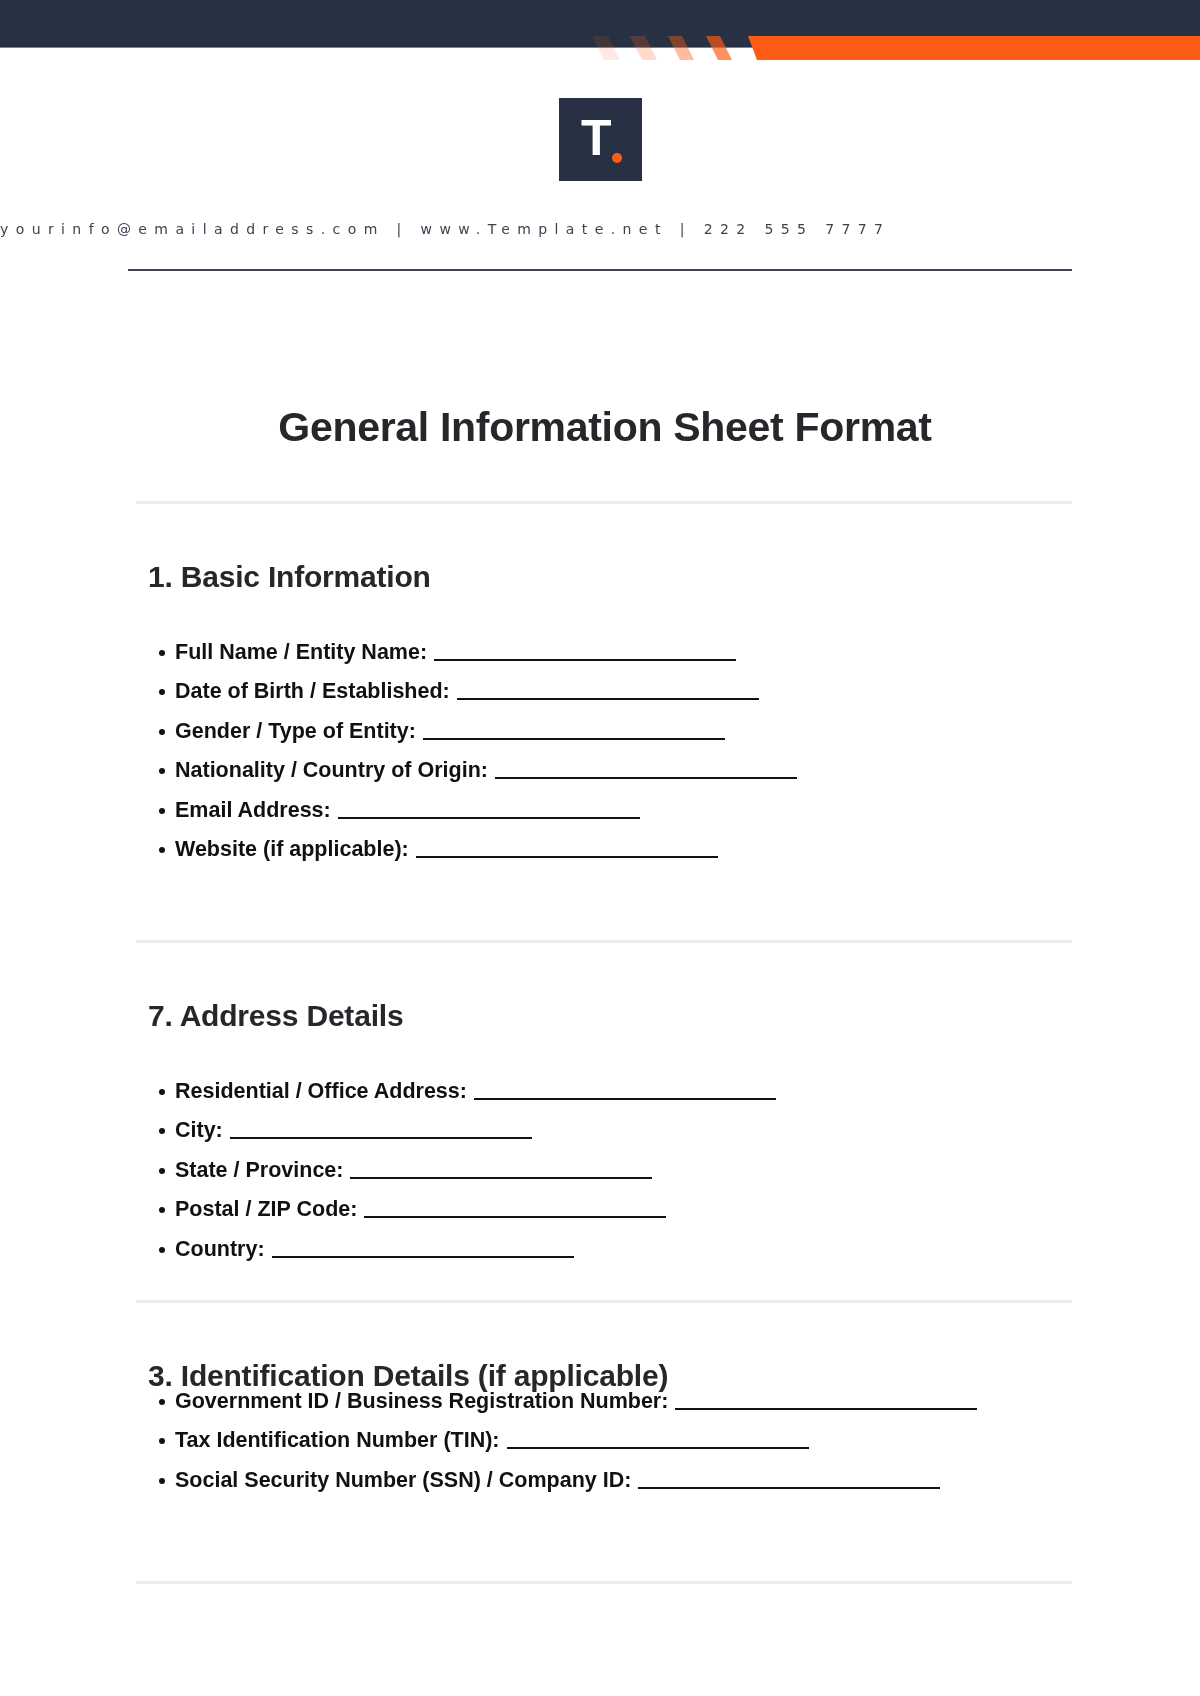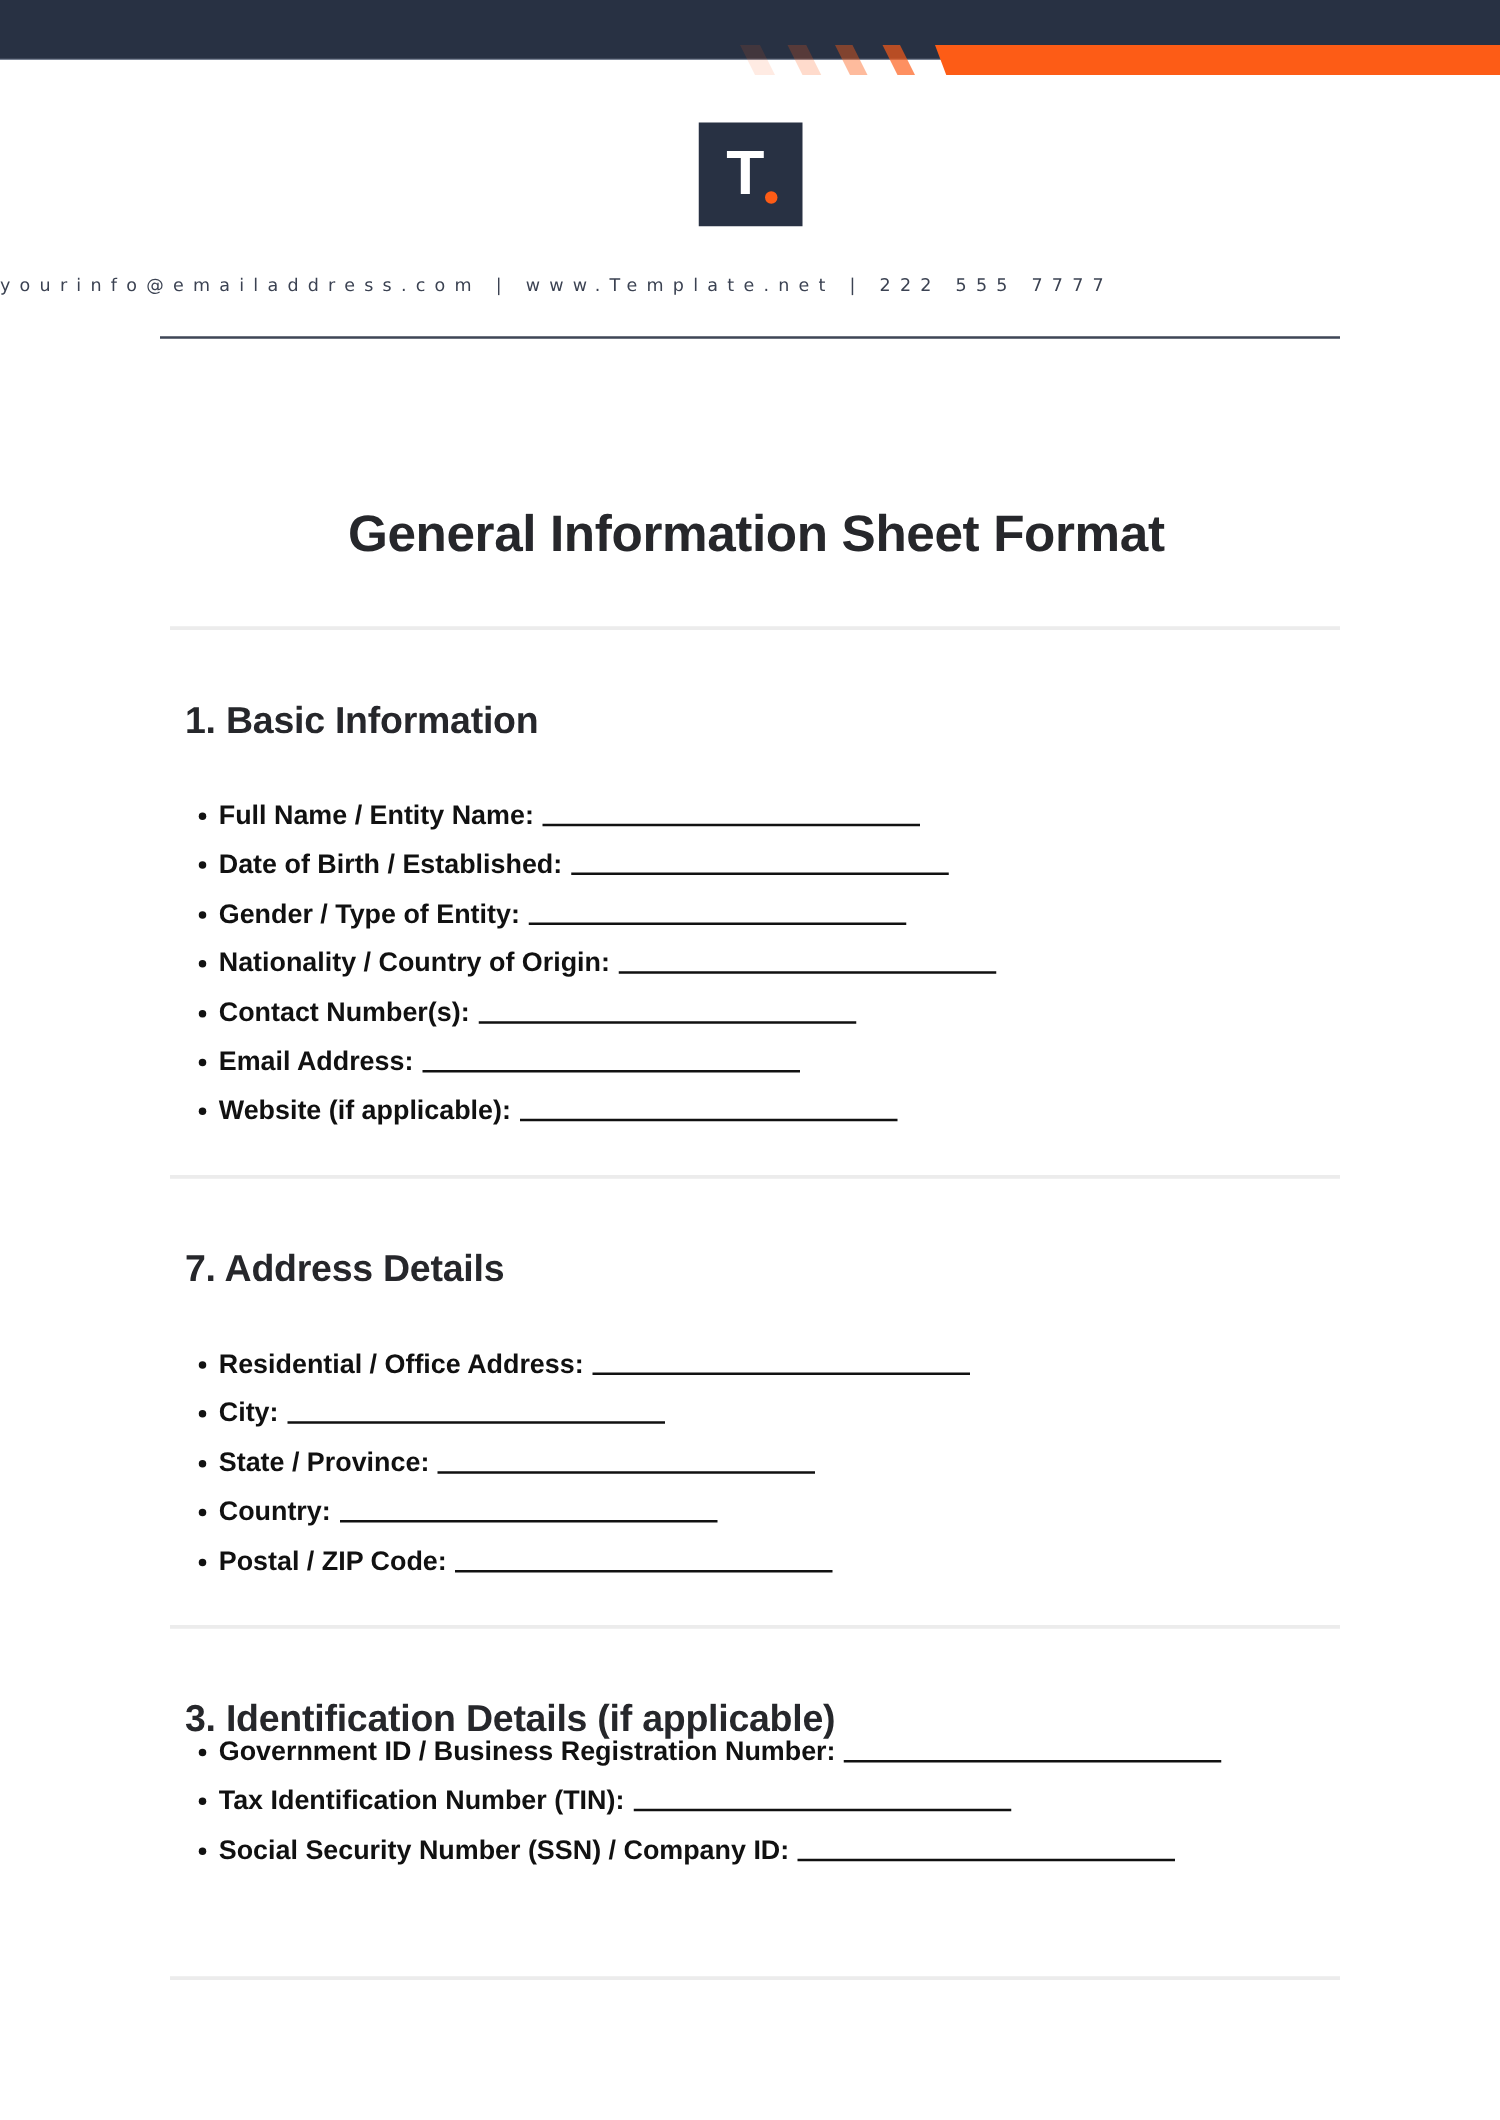--- a/index.html
+++ b/index.html
@@ -183,34 +183,33 @@
 <h1 class="doc-title" style="margin:0">General Information Sheet Format</h1>
 
 <div class="divider" style="top:501px"></div>
 
 <h2 class="section-heading" style="top:557px">1. Basic Information</h2>
 <ul class="field-list" style="top:618px">
   <li class="field-item"><span class="bullet"></span><span class="field-label">Full Name / Entity Name:</span><span class="field-blank"></span></li>
   <li class="field-item"><span class="bullet"></span><span class="field-label">Date of Birth / Established:</span><span class="field-blank"></span></li>
   <li class="field-item"><span class="bullet"></span><span class="field-label">Gender / Type of Entity:</span><span class="field-blank"></span></li>
   <li class="field-item"><span class="bullet"></span><span class="field-label">Nationality / Country of Origin:</span><span class="field-blank"></span></li>
-  <li class="field-item"><span class="bullet"></span><span class="field-label">Contact Number(s):</span><span class="field-blank"></span></li>
   <li class="field-item"><span class="bullet"></span><span class="field-label">Email Address:</span><span class="field-blank"></span></li>
   <li class="field-item"><span class="bullet"></span><span class="field-label">Website (if applicable):</span><span class="field-blank"></span></li>
 </ul>
 
 <div class="divider" style="top:940px"></div>
 
 <h2 class="section-heading" style="top:996px">7. Address Details</h2>
 <ul class="field-list" style="top:1057px">
   <li class="field-item"><span class="bullet"></span><span class="field-label">Residential / Office Address:</span><span class="field-blank"></span></li>
   <li class="field-item"><span class="bullet"></span><span class="field-label">City:</span><span class="field-blank"></span></li>
   <li class="field-item"><span class="bullet"></span><span class="field-label">State / Province:</span><span class="field-blank"></span></li>
+  <li class="field-item"><span class="bullet"></span><span class="field-label">Postal / ZIP Code:</span><span class="field-blank"></span></li>
   <li class="field-item"><span class="bullet"></span><span class="field-label">Country:</span><span class="field-blank"></span></li>
-  <li class="field-item"><span class="bullet"></span><span class="field-label">Postal / ZIP Code:</span><span class="field-blank"></span></li>
 </ul>
 
 <div class="divider" style="top:1300px"></div>
 
 <h2 class="section-heading" style="top:1356px">3. Identification Details (if applicable)</h2>
 <ul class="field-list" style="top:1367px">
   <li class="field-item"><span class="bullet"></span><span class="field-label">Government ID / Business Registration Number:</span><span class="field-blank"></span></li>
   <li class="field-item"><span class="bullet"></span><span class="field-label">Tax Identification Number (TIN):</span><span class="field-blank"></span></li>
   <li class="field-item"><span class="bullet"></span><span class="field-label">Social Security Number (SSN) / Company ID:</span><span class="field-blank"></span></li>
 </ul>

